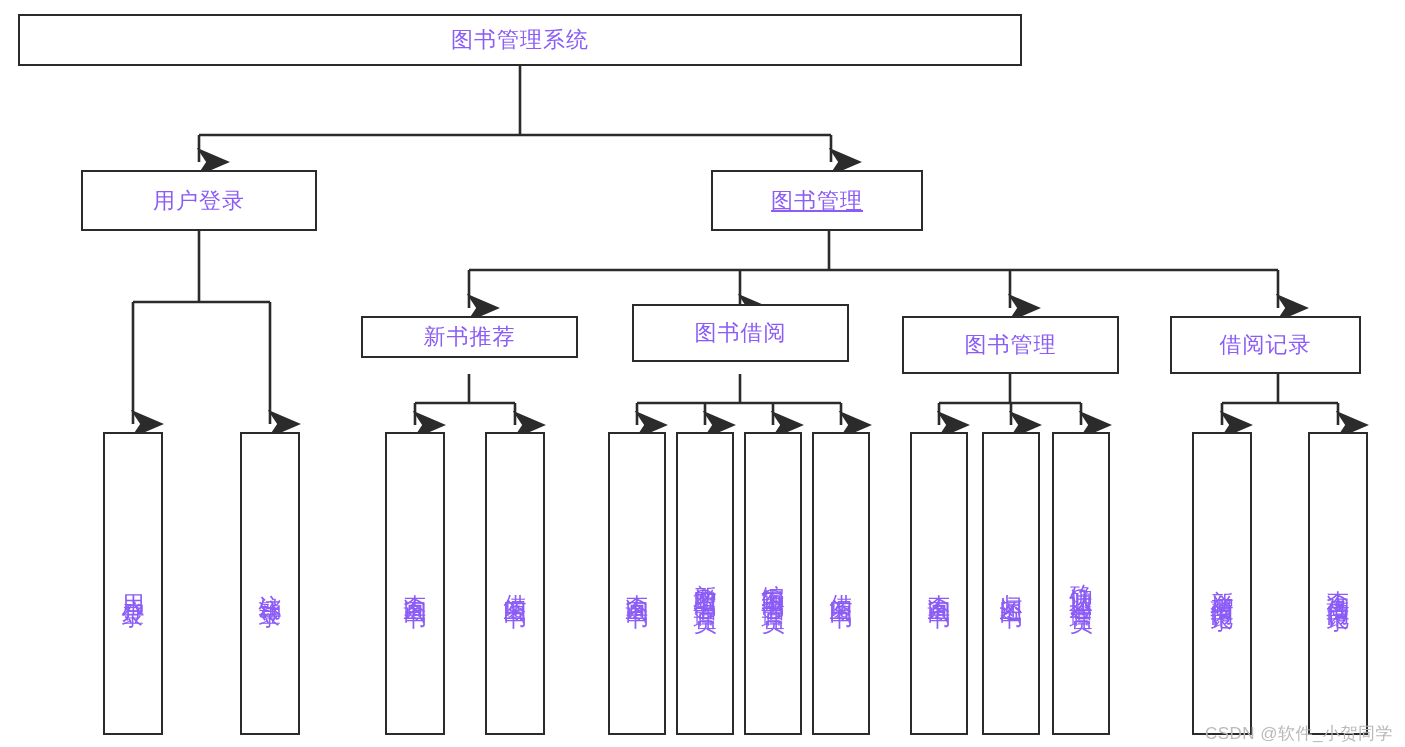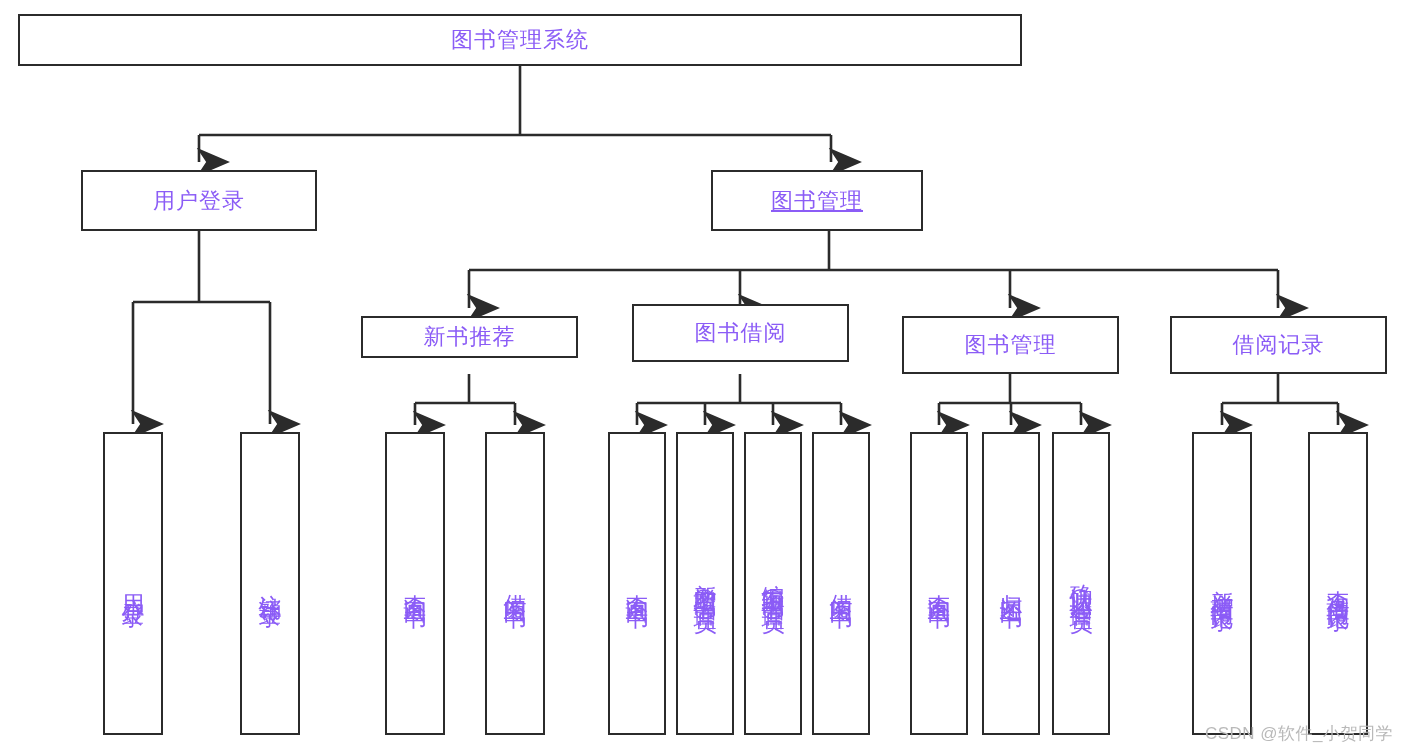--- a/index.html
+++ b/index.html
@@ -135,21 +135,21 @@
 
   <div class="node horizontal" style="left:361px;top:316px;width:217px;height:42px;">
     <span class="label">新书推荐</span>
   </div>
   <div class="node horizontal" style="left:632px;top:304px;width:217px;height:58px;">
     <span class="label">图书借阅</span>
   </div>
   <div class="node horizontal" style="left:902px;top:316px;width:217px;height:58px;">
     <span class="label">图书管理</span>
   </div>
-  <div class="node horizontal" style="left:1170px;top:316px;width:217px;height:58px;">
+  <div class="node horizontal" style="left:1170px;top:316px;width:191px;height:58px;">
     <span class="label">借阅记录</span>
   </div>
 
   <div class="node vertical" style="left:103px;top:432px;width:60px;height:303px;">
     <span class="label">用户登录</span>
   </div>
   <div class="node vertical" style="left:240px;top:432px;width:60px;height:303px;">
     <span class="label">注销登录</span>
   </div>
 

